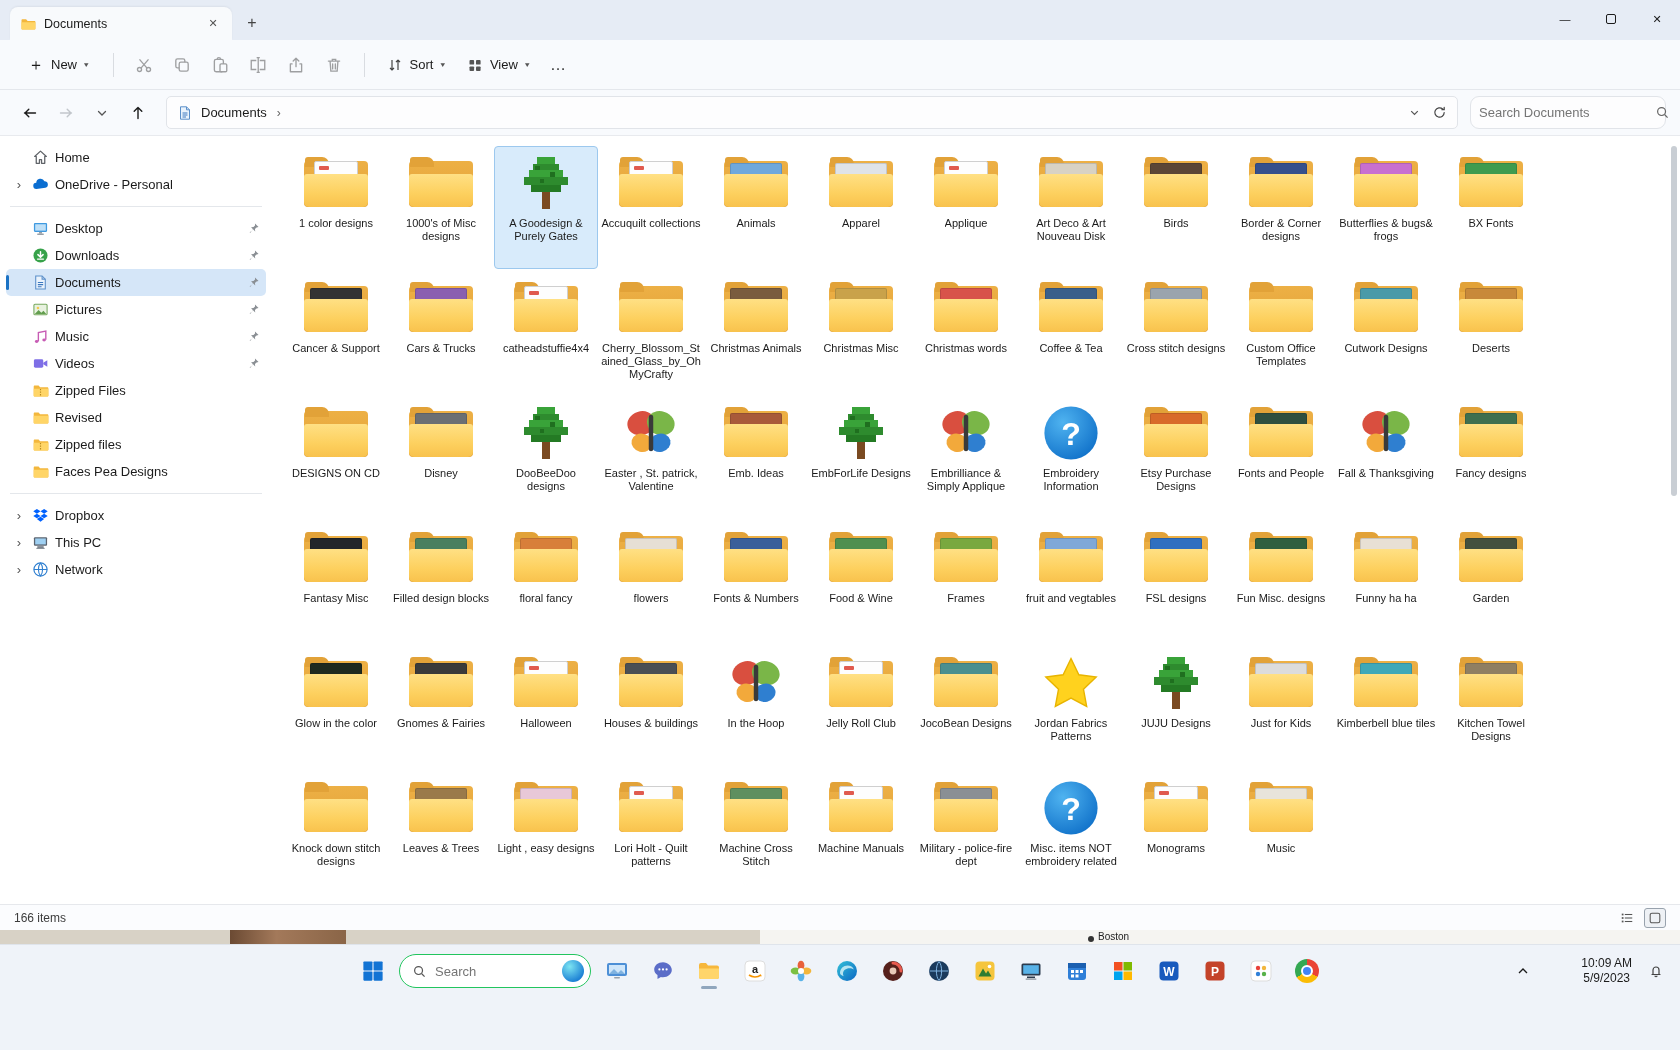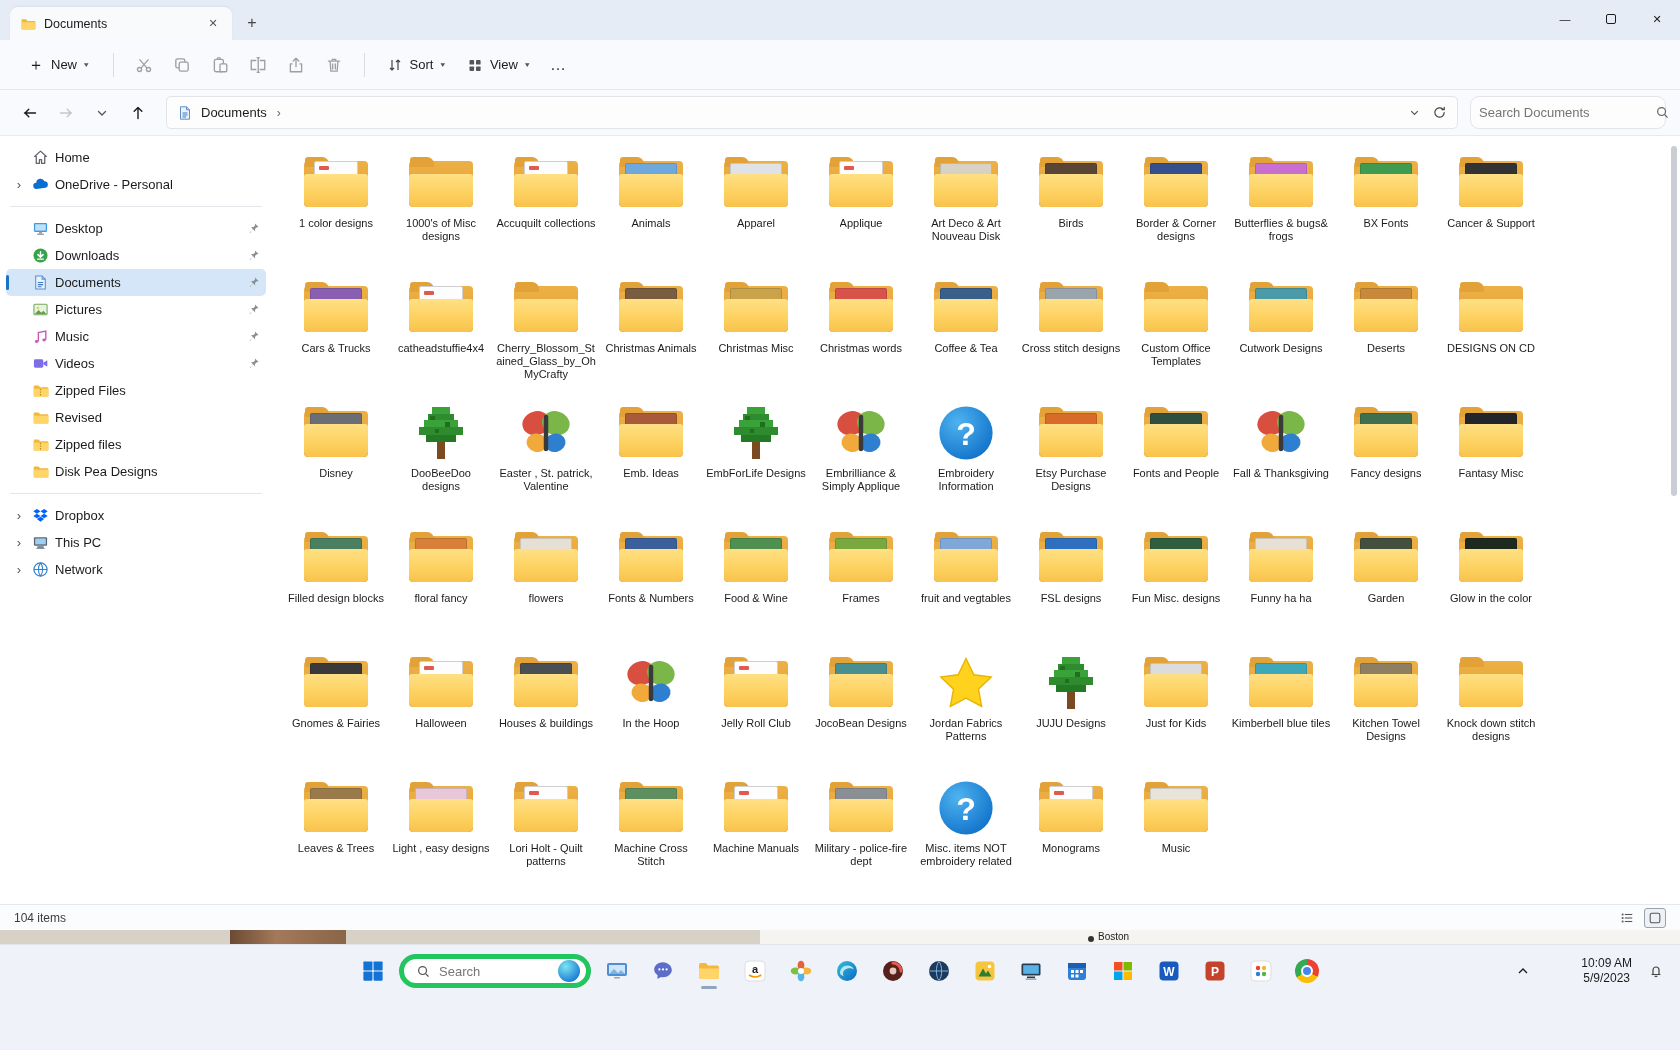--- a/index.html
+++ b/index.html
@@ -90,21 +90,21 @@
   .dp-dot{width:6px;height:6px;border-radius:50%;background:#333;display:inline-block}
 
   
   .taskbar{position:absolute;left:0;top:944px;width:1680px;height:106px;background:#eff3f9;border-top:1px solid #dfe4eb}
   .tb-row{height:52px;display:flex;align-items:center;position:relative}
   .tb-center{position:absolute;left:50%;transform:translateX(-50%);display:flex;align-items:center;gap:6px}
   .tb-app,.tb-start{width:40px;height:40px;border-radius:6px;display:flex;align-items:center;justify-content:center;position:relative}
   .tb-app svg,.tb-start svg{width:24px;height:24px;display:block}
   .tb-start svg{width:22px;height:22px}
   .tb-app.active::after{content:"";position:absolute;bottom:2px;left:50%;transform:translateX(-50%);width:16px;height:3px;border-radius:2px;background:#90a6bd}
-  .tb-search{width:192px;height:34px;border-radius:17px;background:#fff;border:5px solid #22c55e;display:flex;align-items:center;padding:0 6px 0 12px;gap:8px}
+  .tb-search{width:192px;height:34px;border-radius:17px;background:#fff;border:1px solid #22c55e;display:flex;align-items:center;padding:0 6px 0 12px;gap:8px}
   .tb-search svg{width:15px;height:15px;flex:none}
   .tb-search input{border:none;outline:none;flex:1;font-size:13px;color:#333;background:transparent;font-family:inherit;min-width:0}
   .bing{width:22px;height:22px;border-radius:50%;background:radial-gradient(circle at 35% 30%,#7ce4f2,#1b7fd4 75%);flex:none}
   .tray{position:absolute;right:10px;display:flex;align-items:center;gap:10px;height:52px}
   .tray-ic{width:28px;height:28px;display:flex;align-items:center;justify-content:center;border-radius:4px}
   .tray-ic svg{width:16px;height:16px}
   .tray-group{display:flex;align-items:center;gap:8px;padding:5px 8px;border-radius:6px}
   .clock{text-align:center;font-size:12px;color:#1b1b1b;line-height:15px}
 </style>
 </head>
@@ -401,21 +401,21 @@
             <span class="s-lb">Zipped files</span>
           </div>
           <div class="side-item">
             <span class="chev"></span>
             <span class="s-ic">
               <svg viewBox="0 0 16 16">
                 <path d="M1.6 4.4c0-.6.4-1 1-1h3.6L7.6 5h6.8c.6 0 1 .4 1 1v6.6c0 .6-.4 1-1 1H2.6c-.6 0-1-.4-1-1z" fill="#f3b73d"></path>
                 <path d="M1.6 6.4h13.8v6.2c0 .6-.4 1-1 1H2.6c-.6 0-1-.4-1-1z" fill="#ffd567"></path>
               </svg>
             </span>
-            <span class="s-lb">Disk Pea Designs</span>
+            <span class="s-lb">Faces Pea Designs</span>
           </div>
           <div class="side-sep"></div>
           <div class="side-item">
             <span class="chev">›</span>
             <span class="s-ic">
               <svg viewBox="0 0 16 16" fill="#0062ff">
                 <path d="M4.6 1.9 8 4.1 4.6 6.3 1.2 4.1zM11.4 1.9l3.4 2.2-3.4 2.2L8 4.1zM1.2 8.5l3.4-2.2L8 8.5l-3.4 2.2zM8 8.5l3.4-2.2 3.4 2.2-3.4 2.2zM4.6 11.4 8 9.2l3.4 2.2L8 13.8z"></path>
               </svg>
             </span>
             <span class="s-lb">Dropbox</span>
@@ -457,718 +457,736 @@
             </div>
             <div class="cell">
               <div class="icon-slot">
                 <div class="ficon">
                   <div class="fb"></div>
                   <div class="ff"></div>
                 </div>
               </div>
               <div class="cell-label">1000's of Misc designs</div>
             </div>
-            <div class="cell">
-              <div class="icon-slot">
-                <div class="ficon">
-                  <div class="fb"></div>
-                  <div class="fpaper"></div>
-                  <div class="ff"></div>
-                </div>
-              </div>
-              <div class="cell-label">Accuquilt collections</div>
-            </div>
-            <div class="cell">
-              <div class="icon-slot">
-                <div class="ficon">
-                  <div class="fb"></div>
-                  <div class="fprev" style="background:#6fa8dc"></div>
-                  <div class="ff"></div>
-                </div>
-              </div>
-              <div class="cell-label">Animals</div>
-            </div>
-            <div class="cell">
-              <div class="icon-slot">
-                <div class="ficon">
-                  <div class="fb"></div>
-                  <div class="fprev" style="background:#dfe3e8"></div>
-                  <div class="ff"></div>
-                </div>
-              </div>
-              <div class="cell-label">Apparel</div>
-            </div>
-            <div class="cell">
-              <div class="icon-slot">
-                <div class="ficon">
-                  <div class="fb"></div>
-                  <div class="fpaper"></div>
-                  <div class="ff"></div>
-                </div>
-              </div>
-              <div class="cell-label">Applique</div>
-            </div>
-            <div class="cell">
-              <div class="icon-slot">
-                <div class="ficon">
-                  <div class="fb"></div>
-                  <div class="fprev" style="background:#d8d2c4"></div>
-                  <div class="ff"></div>
-                </div>
-              </div>
-              <div class="cell-label">Art Deco &amp; Art Nouveau Disk</div>
-            </div>
-            <div class="cell">
-              <div class="icon-slot">
-                <div class="ficon">
-                  <div class="fb"></div>
-                  <div class="fprev" style="background:#5b4636"></div>
-                  <div class="ff"></div>
-                </div>
-              </div>
-              <div class="cell-label">Birds</div>
-            </div>
-            <div class="cell">
-              <div class="icon-slot">
-                <div class="ficon">
-                  <div class="fb"></div>
-                  <div class="fprev" style="background:#35508c"></div>
-                  <div class="ff"></div>
-                </div>
-              </div>
-              <div class="cell-label">Border &amp; Corner designs</div>
-            </div>
-            <div class="cell">
-              <div class="icon-slot">
-                <div class="ficon">
-                  <div class="fb"></div>
-                  <div class="fprev" style="background:#c86fd0"></div>
-                  <div class="ff"></div>
-                </div>
-              </div>
-              <div class="cell-label">Butterflies &amp; bugs&amp; frogs</div>
-            </div>
-            <div class="cell">
-              <div class="icon-slot">
-                <div class="ficon">
-                  <div class="fb"></div>
-                  <div class="fprev" style="background:#3e9b4f"></div>
-                  <div class="ff"></div>
-                </div>
-              </div>
-              <div class="cell-label">BX Fonts</div>
-            </div>
-            <div class="cell">
-              <div class="icon-slot">
-                <div class="ficon">
-                  <div class="fb"></div>
-                  <div class="fprev" style="background:#333333"></div>
-                  <div class="ff"></div>
-                </div>
-              </div>
-              <div class="cell-label">Cancer &amp; Support</div>
-            </div>
-            <div class="cell">
-              <div class="icon-slot">
-                <div class="ficon">
-                  <div class="fb"></div>
-                  <div class="fprev" style="background:#8a5fb0"></div>
-                  <div class="ff"></div>
-                </div>
-              </div>
-              <div class="cell-label">Cars &amp; Trucks</div>
-            </div>
-            <div class="cell">
-              <div class="icon-slot">
-                <div class="ficon">
-                  <div class="fb"></div>
-                  <div class="fpaper"></div>
-                  <div class="ff"></div>
-                </div>
-              </div>
-              <div class="cell-label">catheadstuffie4x4</div>
-            </div>
-            <div class="cell">
-              <div class="icon-slot">
-                <div class="ficon">
-                  <div class="fb"></div>
-                  <div class="ff"></div>
-                </div>
-              </div>
-              <div class="cell-label">Cherry_Blossom_Stained_Glass_by_OhMyCrafty</div>
-            </div>
-            <div class="cell">
-              <div class="icon-slot">
-                <div class="ficon">
-                  <div class="fb"></div>
-                  <div class="fprev" style="background:#7a5c3e"></div>
-                  <div class="ff"></div>
-                </div>
-              </div>
-              <div class="cell-label">Christmas Animals</div>
-            </div>
-            <div class="cell">
-              <div class="icon-slot">
-                <div class="ficon">
-                  <div class="fb"></div>
-                  <div class="fprev" style="background:#c9a24a"></div>
-                  <div class="ff"></div>
-                </div>
-              </div>
-              <div class="cell-label">Christmas Misc</div>
-            </div>
-            <div class="cell">
-              <div class="icon-slot">
-                <div class="ficon">
-                  <div class="fb"></div>
-                  <div class="fprev" style="background:#d8534a"></div>
-                  <div class="ff"></div>
-                </div>
-              </div>
-              <div class="cell-label">Christmas words</div>
-            </div>
-            <div class="cell">
-              <div class="icon-slot">
-                <div class="ficon">
-                  <div class="fb"></div>
-                  <div class="fprev" style="background:#3a5f8a"></div>
-                  <div class="ff"></div>
-                </div>
-              </div>
-              <div class="cell-label">Coffee &amp; Tea</div>
-            </div>
-            <div class="cell">
-              <div class="icon-slot">
-                <div class="ficon">
-                  <div class="fb"></div>
-                  <div class="fprev" style="background:#9aa4ad"></div>
-                  <div class="ff"></div>
-                </div>
-              </div>
-              <div class="cell-label">Cross stitch designs</div>
-            </div>
-            <div class="cell">
-              <div class="icon-slot">
-                <div class="ficon">
-                  <div class="fb"></div>
-                  <div class="ff"></div>
-                </div>
-              </div>
-              <div class="cell-label">Custom Office Templates</div>
-            </div>
-            <div class="cell">
-              <div class="icon-slot">
-                <div class="ficon">
-                  <div class="fb"></div>
-                  <div class="fprev" style="background:#4a9aa8"></div>
-                  <div class="ff"></div>
-                </div>
-              </div>
-              <div class="cell-label">Cutwork Designs</div>
-            </div>
-            <div class="cell">
-              <div class="icon-slot">
-                <div class="ficon">
-                  <div class="fb"></div>
-                  <div class="fprev" style="background:#c8893a"></div>
-                  <div class="ff"></div>
-                </div>
-              </div>
-              <div class="cell-label">Deserts</div>
-            </div>
-            <div class="cell">
-              <div class="icon-slot">
-                <div class="ficon">
-                  <div class="fb"></div>
-                  <div class="ff"></div>
-                </div>
-              </div>
-              <div class="cell-label">DESIGNS ON CD</div>
-            </div>
-            <div class="cell">
-              <div class="icon-slot">
-                <div class="ficon">
-                  <div class="fb"></div>
-                  <div class="fprev" style="background:#6b6f73"></div>
-                  <div class="ff"></div>
-                </div>
-              </div>
-              <div class="cell-label">Disney</div>
-            </div>
-            <div class="cell">
+            <div class="cell sel">
               <div class="icon-slot">
                 <div class="big-ic">
                   <svg viewBox="0 0 24 26" shape-rendering="crispEdges">
                     <rect x="10" y="17" width="4" height="8" fill="#7a4a21"></rect>
                     <rect x="8" y="1" width="8" height="3" fill="#39a339"></rect>
                     <rect x="6" y="4" width="12" height="3" fill="#2e8b2e"></rect>
                     <rect x="4" y="7" width="16" height="3" fill="#39a339"></rect>
                     <rect x="2" y="10" width="20" height="4" fill="#2e8b2e"></rect>
                     <rect x="5" y="14" width="14" height="3" fill="#247a24"></rect>
                     <rect x="7" y="5" width="2" height="2" fill="#1f6f1f"></rect>
                     <rect x="14" y="8" width="2" height="2" fill="#1f6f1f"></rect>
                     <rect x="9" y="11" width="2" height="2" fill="#1f6f1f"></rect>
                   </svg>
                 </div>
               </div>
-              <div class="cell-label">DooBeeDoo designs</div>
-            </div>
-            <div class="cell">
-              <div class="icon-slot">
-                <div class="big-ic">
-                  <svg viewBox="0 0 40 36">
-                    <ellipse cx="13" cy="11" rx="10" ry="8.5" fill="#d94f3f" transform="rotate(-18 13 11)"></ellipse>
-                    <ellipse cx="27" cy="11" rx="10" ry="8.5" fill="#7ab648" transform="rotate(18 27 11)"></ellipse>
-                    <ellipse cx="13.5" cy="25" rx="7.5" ry="6.5" fill="#f2a93b" transform="rotate(14 13.5 25)"></ellipse>
-                    <ellipse cx="26.5" cy="25" rx="7.5" ry="6.5" fill="#2f7fd0" transform="rotate(-14 26.5 25)"></ellipse>
-                    <rect x="18.4" y="5" width="3.2" height="26" rx="1.6" fill="#3a3a3a"></rect>
-                  </svg>
-                </div>
-              </div>
-              <div class="cell-label">Easter , St. patrick, Valentine</div>
-            </div>
-            <div class="cell">
-              <div class="icon-slot">
-                <div class="ficon">
-                  <div class="fb"></div>
-                  <div class="fprev" style="background:#a85a3a"></div>
-                  <div class="ff"></div>
-                </div>
-              </div>
-              <div class="cell-label">Emb. Ideas</div>
+              <div class="cell-label">A Goodesign &amp; Purely Gates</div>
+            </div>
+            <div class="cell">
+              <div class="icon-slot">
+                <div class="ficon">
+                  <div class="fb"></div>
+                  <div class="fpaper"></div>
+                  <div class="ff"></div>
+                </div>
+              </div>
+              <div class="cell-label">Accuquilt collections</div>
+            </div>
+            <div class="cell">
+              <div class="icon-slot">
+                <div class="ficon">
+                  <div class="fb"></div>
+                  <div class="fprev" style="background:#6fa8dc"></div>
+                  <div class="ff"></div>
+                </div>
+              </div>
+              <div class="cell-label">Animals</div>
+            </div>
+            <div class="cell">
+              <div class="icon-slot">
+                <div class="ficon">
+                  <div class="fb"></div>
+                  <div class="fprev" style="background:#dfe3e8"></div>
+                  <div class="ff"></div>
+                </div>
+              </div>
+              <div class="cell-label">Apparel</div>
+            </div>
+            <div class="cell">
+              <div class="icon-slot">
+                <div class="ficon">
+                  <div class="fb"></div>
+                  <div class="fpaper"></div>
+                  <div class="ff"></div>
+                </div>
+              </div>
+              <div class="cell-label">Applique</div>
+            </div>
+            <div class="cell">
+              <div class="icon-slot">
+                <div class="ficon">
+                  <div class="fb"></div>
+                  <div class="fprev" style="background:#d8d2c4"></div>
+                  <div class="ff"></div>
+                </div>
+              </div>
+              <div class="cell-label">Art Deco &amp; Art Nouveau Disk</div>
+            </div>
+            <div class="cell">
+              <div class="icon-slot">
+                <div class="ficon">
+                  <div class="fb"></div>
+                  <div class="fprev" style="background:#5b4636"></div>
+                  <div class="ff"></div>
+                </div>
+              </div>
+              <div class="cell-label">Birds</div>
+            </div>
+            <div class="cell">
+              <div class="icon-slot">
+                <div class="ficon">
+                  <div class="fb"></div>
+                  <div class="fprev" style="background:#35508c"></div>
+                  <div class="ff"></div>
+                </div>
+              </div>
+              <div class="cell-label">Border &amp; Corner designs</div>
+            </div>
+            <div class="cell">
+              <div class="icon-slot">
+                <div class="ficon">
+                  <div class="fb"></div>
+                  <div class="fprev" style="background:#c86fd0"></div>
+                  <div class="ff"></div>
+                </div>
+              </div>
+              <div class="cell-label">Butterflies &amp; bugs&amp; frogs</div>
+            </div>
+            <div class="cell">
+              <div class="icon-slot">
+                <div class="ficon">
+                  <div class="fb"></div>
+                  <div class="fprev" style="background:#3e9b4f"></div>
+                  <div class="ff"></div>
+                </div>
+              </div>
+              <div class="cell-label">BX Fonts</div>
+            </div>
+            <div class="cell">
+              <div class="icon-slot">
+                <div class="ficon">
+                  <div class="fb"></div>
+                  <div class="fprev" style="background:#333333"></div>
+                  <div class="ff"></div>
+                </div>
+              </div>
+              <div class="cell-label">Cancer &amp; Support</div>
+            </div>
+            <div class="cell">
+              <div class="icon-slot">
+                <div class="ficon">
+                  <div class="fb"></div>
+                  <div class="fprev" style="background:#8a5fb0"></div>
+                  <div class="ff"></div>
+                </div>
+              </div>
+              <div class="cell-label">Cars &amp; Trucks</div>
+            </div>
+            <div class="cell">
+              <div class="icon-slot">
+                <div class="ficon">
+                  <div class="fb"></div>
+                  <div class="fpaper"></div>
+                  <div class="ff"></div>
+                </div>
+              </div>
+              <div class="cell-label">catheadstuffie4x4</div>
+            </div>
+            <div class="cell">
+              <div class="icon-slot">
+                <div class="ficon">
+                  <div class="fb"></div>
+                  <div class="ff"></div>
+                </div>
+              </div>
+              <div class="cell-label">Cherry_Blossom_Stained_Glass_by_OhMyCrafty</div>
+            </div>
+            <div class="cell">
+              <div class="icon-slot">
+                <div class="ficon">
+                  <div class="fb"></div>
+                  <div class="fprev" style="background:#7a5c3e"></div>
+                  <div class="ff"></div>
+                </div>
+              </div>
+              <div class="cell-label">Christmas Animals</div>
+            </div>
+            <div class="cell">
+              <div class="icon-slot">
+                <div class="ficon">
+                  <div class="fb"></div>
+                  <div class="fprev" style="background:#c9a24a"></div>
+                  <div class="ff"></div>
+                </div>
+              </div>
+              <div class="cell-label">Christmas Misc</div>
+            </div>
+            <div class="cell">
+              <div class="icon-slot">
+                <div class="ficon">
+                  <div class="fb"></div>
+                  <div class="fprev" style="background:#d8534a"></div>
+                  <div class="ff"></div>
+                </div>
+              </div>
+              <div class="cell-label">Christmas words</div>
+            </div>
+            <div class="cell">
+              <div class="icon-slot">
+                <div class="ficon">
+                  <div class="fb"></div>
+                  <div class="fprev" style="background:#3a5f8a"></div>
+                  <div class="ff"></div>
+                </div>
+              </div>
+              <div class="cell-label">Coffee &amp; Tea</div>
+            </div>
+            <div class="cell">
+              <div class="icon-slot">
+                <div class="ficon">
+                  <div class="fb"></div>
+                  <div class="fprev" style="background:#9aa4ad"></div>
+                  <div class="ff"></div>
+                </div>
+              </div>
+              <div class="cell-label">Cross stitch designs</div>
+            </div>
+            <div class="cell">
+              <div class="icon-slot">
+                <div class="ficon">
+                  <div class="fb"></div>
+                  <div class="ff"></div>
+                </div>
+              </div>
+              <div class="cell-label">Custom Office Templates</div>
+            </div>
+            <div class="cell">
+              <div class="icon-slot">
+                <div class="ficon">
+                  <div class="fb"></div>
+                  <div class="fprev" style="background:#4a9aa8"></div>
+                  <div class="ff"></div>
+                </div>
+              </div>
+              <div class="cell-label">Cutwork Designs</div>
+            </div>
+            <div class="cell">
+              <div class="icon-slot">
+                <div class="ficon">
+                  <div class="fb"></div>
+                  <div class="fprev" style="background:#c8893a"></div>
+                  <div class="ff"></div>
+                </div>
+              </div>
+              <div class="cell-label">Deserts</div>
+            </div>
+            <div class="cell">
+              <div class="icon-slot">
+                <div class="ficon">
+                  <div class="fb"></div>
+                  <div class="ff"></div>
+                </div>
+              </div>
+              <div class="cell-label">DESIGNS ON CD</div>
+            </div>
+            <div class="cell">
+              <div class="icon-slot">
+                <div class="ficon">
+                  <div class="fb"></div>
+                  <div class="fprev" style="background:#6b6f73"></div>
+                  <div class="ff"></div>
+                </div>
+              </div>
+              <div class="cell-label">Disney</div>
             </div>
             <div class="cell">
               <div class="icon-slot">
                 <div class="big-ic">
                   <svg viewBox="0 0 24 26" shape-rendering="crispEdges">
                     <rect x="10" y="17" width="4" height="8" fill="#7a4a21"></rect>
                     <rect x="8" y="1" width="8" height="3" fill="#39a339"></rect>
                     <rect x="6" y="4" width="12" height="3" fill="#2e8b2e"></rect>
                     <rect x="4" y="7" width="16" height="3" fill="#39a339"></rect>
                     <rect x="2" y="10" width="20" height="4" fill="#2e8b2e"></rect>
                     <rect x="5" y="14" width="14" height="3" fill="#247a24"></rect>
                     <rect x="7" y="5" width="2" height="2" fill="#1f6f1f"></rect>
                     <rect x="14" y="8" width="2" height="2" fill="#1f6f1f"></rect>
                     <rect x="9" y="11" width="2" height="2" fill="#1f6f1f"></rect>
                   </svg>
                 </div>
               </div>
-              <div class="cell-label">EmbForLife Designs</div>
+              <div class="cell-label">DooBeeDoo designs</div>
             </div>
             <div class="cell">
               <div class="icon-slot">
                 <div class="big-ic">
                   <svg viewBox="0 0 40 36">
                     <ellipse cx="13" cy="11" rx="10" ry="8.5" fill="#d94f3f" transform="rotate(-18 13 11)"></ellipse>
                     <ellipse cx="27" cy="11" rx="10" ry="8.5" fill="#7ab648" transform="rotate(18 27 11)"></ellipse>
                     <ellipse cx="13.5" cy="25" rx="7.5" ry="6.5" fill="#f2a93b" transform="rotate(14 13.5 25)"></ellipse>
                     <ellipse cx="26.5" cy="25" rx="7.5" ry="6.5" fill="#2f7fd0" transform="rotate(-14 26.5 25)"></ellipse>
                     <rect x="18.4" y="5" width="3.2" height="26" rx="1.6" fill="#3a3a3a"></rect>
                   </svg>
                 </div>
               </div>
-              <div class="cell-label">Embrilliance &amp; Simply Applique</div>
-            </div>
-            <div class="cell">
-              <div class="icon-slot">
-                <div class="big-ic">
-                  <svg viewBox="0 0 40 40">
-                    <defs>
-                      <radialGradient id="qg" cx="35%" cy="30%" r="80%">
-                        <stop offset="0%" stop-color="#4fb3f0"></stop>
-                        <stop offset="100%" stop-color="#0e6fc8"></stop>
-                      </radialGradient>
-                    </defs>
-                    <circle cx="20" cy="20" r="19" fill="url(#qg)"></circle>
-                    <text x="20" y="28.5" text-anchor="middle" font-size="23" font-weight="bold" fill="#fff" font-family="sans-serif">?</text>
-                  </svg>
-                </div>
-              </div>
-              <div class="cell-label">Embroidery Information</div>
-            </div>
-            <div class="cell">
-              <div class="icon-slot">
-                <div class="ficon">
-                  <div class="fb"></div>
-                  <div class="fprev" style="background:#d86a2a"></div>
-                  <div class="ff"></div>
-                </div>
-              </div>
-              <div class="cell-label">Etsy Purchase Designs</div>
-            </div>
-            <div class="cell">
-              <div class="icon-slot">
-                <div class="ficon">
-                  <div class="fb"></div>
-                  <div class="fprev" style="background:#2f4f3f"></div>
-                  <div class="ff"></div>
-                </div>
-              </div>
-              <div class="cell-label">Fonts and People</div>
-            </div>
-            <div class="cell">
-              <div class="icon-slot">
-                <div class="big-ic">
-                  <svg viewBox="0 0 40 36">
-                    <ellipse cx="13" cy="11" rx="10" ry="8.5" fill="#d94f3f" transform="rotate(-18 13 11)"></ellipse>
-                    <ellipse cx="27" cy="11" rx="10" ry="8.5" fill="#7ab648" transform="rotate(18 27 11)"></ellipse>
-                    <ellipse cx="13.5" cy="25" rx="7.5" ry="6.5" fill="#f2a93b" transform="rotate(14 13.5 25)"></ellipse>
-                    <ellipse cx="26.5" cy="25" rx="7.5" ry="6.5" fill="#2f7fd0" transform="rotate(-14 26.5 25)"></ellipse>
-                    <rect x="18.4" y="5" width="3.2" height="26" rx="1.6" fill="#3a3a3a"></rect>
-                  </svg>
-                </div>
-              </div>
-              <div class="cell-label">Fall &amp; Thanksgiving</div>
-            </div>
-            <div class="cell">
-              <div class="icon-slot">
-                <div class="ficon">
-                  <div class="fb"></div>
-                  <div class="fprev" style="background:#3f6f4f"></div>
-                  <div class="ff"></div>
-                </div>
-              </div>
-              <div class="cell-label">Fancy designs</div>
-            </div>
-            <div class="cell">
-              <div class="icon-slot">
-                <div class="ficon">
-                  <div class="fb"></div>
-                  <div class="fprev" style="background:#22262a"></div>
-                  <div class="ff"></div>
-                </div>
-              </div>
-              <div class="cell-label">Fantasy Misc</div>
-            </div>
-            <div class="cell">
-              <div class="icon-slot">
-                <div class="ficon">
-                  <div class="fb"></div>
-                  <div class="fprev" style="background:#4a7f5f"></div>
-                  <div class="ff"></div>
-                </div>
-              </div>
-              <div class="cell-label">Filled design blocks</div>
-            </div>
-            <div class="cell">
-              <div class="icon-slot">
-                <div class="ficon">
-                  <div class="fb"></div>
-                  <div class="fprev" style="background:#d87f3a"></div>
-                  <div class="ff"></div>
-                </div>
-              </div>
-              <div class="cell-label">floral fancy</div>
-            </div>
-            <div class="cell">
-              <div class="icon-slot">
-                <div class="ficon">
-                  <div class="fb"></div>
-                  <div class="fprev" style="background:#e6dfd4"></div>
-                  <div class="ff"></div>
-                </div>
-              </div>
-              <div class="cell-label">flowers</div>
-            </div>
-            <div class="cell">
-              <div class="icon-slot">
-                <div class="ficon">
-                  <div class="fb"></div>
-                  <div class="fprev" style="background:#3a5f9a"></div>
-                  <div class="ff"></div>
-                </div>
-              </div>
-              <div class="cell-label">Fonts  &amp; Numbers</div>
-            </div>
-            <div class="cell">
-              <div class="icon-slot">
-                <div class="ficon">
-                  <div class="fb"></div>
-                  <div class="fprev" style="background:#4f8f4f"></div>
-                  <div class="ff"></div>
-                </div>
-              </div>
-              <div class="cell-label">Food &amp; Wine</div>
-            </div>
-            <div class="cell">
-              <div class="icon-slot">
-                <div class="ficon">
-                  <div class="fb"></div>
-                  <div class="fprev" style="background:#79a83f"></div>
-                  <div class="ff"></div>
-                </div>
-              </div>
-              <div class="cell-label">Frames</div>
-            </div>
-            <div class="cell">
-              <div class="icon-slot">
-                <div class="ficon">
-                  <div class="fb"></div>
-                  <div class="fprev" style="background:#7fa8d8"></div>
-                  <div class="ff"></div>
-                </div>
-              </div>
-              <div class="cell-label">fruit and vegtables</div>
-            </div>
-            <div class="cell">
-              <div class="icon-slot">
-                <div class="ficon">
-                  <div class="fb"></div>
-                  <div class="fprev" style="background:#2f6fc0"></div>
-                  <div class="ff"></div>
-                </div>
-              </div>
-              <div class="cell-label">FSL designs</div>
-            </div>
-            <div class="cell">
-              <div class="icon-slot">
-                <div class="ficon">
-                  <div class="fb"></div>
-                  <div class="fprev" style="background:#2f5f3f"></div>
-                  <div class="ff"></div>
-                </div>
-              </div>
-              <div class="cell-label">Fun Misc. designs</div>
-            </div>
-            <div class="cell">
-              <div class="icon-slot">
-                <div class="ficon">
-                  <div class="fb"></div>
-                  <div class="fprev" style="background:#e8e0d4"></div>
-                  <div class="ff"></div>
-                </div>
-              </div>
-              <div class="cell-label">Funny ha ha</div>
-            </div>
-            <div class="cell">
-              <div class="icon-slot">
-                <div class="ficon">
-                  <div class="fb"></div>
-                  <div class="fprev" style="background:#44503e"></div>
-                  <div class="ff"></div>
-                </div>
-              </div>
-              <div class="cell-label">Garden</div>
-            </div>
-            <div class="cell">
-              <div class="icon-slot">
-                <div class="ficon">
-                  <div class="fb"></div>
-                  <div class="fprev" style="background:#1f2a1f"></div>
-                  <div class="ff"></div>
-                </div>
-              </div>
-              <div class="cell-label">Glow in the color</div>
-            </div>
-            <div class="cell">
-              <div class="icon-slot">
-                <div class="ficon">
-                  <div class="fb"></div>
-                  <div class="fprev" style="background:#3a3a3a"></div>
-                  <div class="ff"></div>
-                </div>
-              </div>
-              <div class="cell-label">Gnomes &amp; Fairies</div>
-            </div>
-            <div class="cell">
-              <div class="icon-slot">
-                <div class="ficon">
-                  <div class="fb"></div>
-                  <div class="fpaper"></div>
-                  <div class="ff"></div>
-                </div>
-              </div>
-              <div class="cell-label">Halloween</div>
-            </div>
-            <div class="cell">
-              <div class="icon-slot">
-                <div class="ficon">
-                  <div class="fb"></div>
-                  <div class="fprev" style="background:#4a4f54"></div>
-                  <div class="ff"></div>
-                </div>
-              </div>
-              <div class="cell-label">Houses  &amp; buildings</div>
-            </div>
-            <div class="cell">
-              <div class="icon-slot">
-                <div class="big-ic">
-                  <svg viewBox="0 0 40 36">
-                    <ellipse cx="13" cy="11" rx="10" ry="8.5" fill="#d94f3f" transform="rotate(-18 13 11)"></ellipse>
-                    <ellipse cx="27" cy="11" rx="10" ry="8.5" fill="#7ab648" transform="rotate(18 27 11)"></ellipse>
-                    <ellipse cx="13.5" cy="25" rx="7.5" ry="6.5" fill="#f2a93b" transform="rotate(14 13.5 25)"></ellipse>
-                    <ellipse cx="26.5" cy="25" rx="7.5" ry="6.5" fill="#2f7fd0" transform="rotate(-14 26.5 25)"></ellipse>
-                    <rect x="18.4" y="5" width="3.2" height="26" rx="1.6" fill="#3a3a3a"></rect>
-                  </svg>
-                </div>
-              </div>
-              <div class="cell-label">In the Hoop</div>
-            </div>
-            <div class="cell">
-              <div class="icon-slot">
-                <div class="ficon">
-                  <div class="fb"></div>
-                  <div class="fpaper"></div>
-                  <div class="ff"></div>
-                </div>
-              </div>
-              <div class="cell-label">Jelly Roll Club</div>
-            </div>
-            <div class="cell">
-              <div class="icon-slot">
-                <div class="ficon">
-                  <div class="fb"></div>
-                  <div class="fprev" style="background:#4a8f8f"></div>
-                  <div class="ff"></div>
-                </div>
-              </div>
-              <div class="cell-label">JocoBean Designs</div>
-            </div>
-            <div class="cell">
-              <div class="icon-slot">
-                <div class="big-ic">
-                  <svg viewBox="0 0 40 38">
-                    <path d="M20 1.5l5.6 11.6 12.4 1.7-9.1 8.6 2.3 12.3L20 29.8 8.8 35.7l2.3-12.3L2 14.8l12.4-1.7z" fill="#ffd21e" stroke="#e8b400"></path>
-                  </svg>
-                </div>
-              </div>
-              <div class="cell-label">Jordan Fabrics Patterns</div>
+              <div class="cell-label">Easter , St. patrick, Valentine</div>
+            </div>
+            <div class="cell">
+              <div class="icon-slot">
+                <div class="ficon">
+                  <div class="fb"></div>
+                  <div class="fprev" style="background:#a85a3a"></div>
+                  <div class="ff"></div>
+                </div>
+              </div>
+              <div class="cell-label">Emb. Ideas</div>
             </div>
             <div class="cell">
               <div class="icon-slot">
                 <div class="big-ic">
                   <svg viewBox="0 0 24 26" shape-rendering="crispEdges">
                     <rect x="10" y="17" width="4" height="8" fill="#7a4a21"></rect>
                     <rect x="8" y="1" width="8" height="3" fill="#39a339"></rect>
                     <rect x="6" y="4" width="12" height="3" fill="#2e8b2e"></rect>
                     <rect x="4" y="7" width="16" height="3" fill="#39a339"></rect>
                     <rect x="2" y="10" width="20" height="4" fill="#2e8b2e"></rect>
                     <rect x="5" y="14" width="14" height="3" fill="#247a24"></rect>
                     <rect x="7" y="5" width="2" height="2" fill="#1f6f1f"></rect>
                     <rect x="14" y="8" width="2" height="2" fill="#1f6f1f"></rect>
                     <rect x="9" y="11" width="2" height="2" fill="#1f6f1f"></rect>
                   </svg>
                 </div>
               </div>
-              <div class="cell-label">JUJU Designs</div>
-            </div>
-            <div class="cell">
-              <div class="icon-slot">
-                <div class="ficon">
-                  <div class="fb"></div>
-                  <div class="fprev" style="background:#dcdcdc"></div>
-                  <div class="ff"></div>
-                </div>
-              </div>
-              <div class="cell-label">Just for Kids</div>
-            </div>
-            <div class="cell">
-              <div class="icon-slot">
-                <div class="ficon">
-                  <div class="fb"></div>
-                  <div class="fprev" style="background:#3fa8b8"></div>
-                  <div class="ff"></div>
-                </div>
-              </div>
-              <div class="cell-label">Kimberbell blue tiles</div>
-            </div>
-            <div class="cell">
-              <div class="icon-slot">
-                <div class="ficon">
-                  <div class="fb"></div>
-                  <div class="fprev" style="background:#8f7f62"></div>
-                  <div class="ff"></div>
-                </div>
-              </div>
-              <div class="cell-label">Kitchen Towel Designs</div>
-            </div>
-            <div class="cell">
-              <div class="icon-slot">
-                <div class="ficon">
-                  <div class="fb"></div>
-                  <div class="ff"></div>
-                </div>
-              </div>
-              <div class="cell-label">Knock down stitch designs</div>
-            </div>
-            <div class="cell">
-              <div class="icon-slot">
-                <div class="ficon">
-                  <div class="fb"></div>
-                  <div class="fprev" style="background:#9a7a4a"></div>
-                  <div class="ff"></div>
-                </div>
-              </div>
-              <div class="cell-label">Leaves &amp; Trees</div>
-            </div>
-            <div class="cell">
-              <div class="icon-slot">
-                <div class="ficon">
-                  <div class="fb"></div>
-                  <div class="fprev" style="background:#e8c8d8"></div>
-                  <div class="ff"></div>
-                </div>
-              </div>
-              <div class="cell-label">Light , easy designs</div>
-            </div>
-            <div class="cell">
-              <div class="icon-slot">
-                <div class="ficon">
-                  <div class="fb"></div>
-                  <div class="fpaper"></div>
-                  <div class="ff"></div>
-                </div>
-              </div>
-              <div class="cell-label">Lori Holt - Quilt patterns</div>
-            </div>
-            <div class="cell">
-              <div class="icon-slot">
-                <div class="ficon">
-                  <div class="fb"></div>
-                  <div class="fprev" style="background:#5f8f5f"></div>
-                  <div class="ff"></div>
-                </div>
-              </div>
-              <div class="cell-label">Machine Cross Stitch</div>
-            </div>
-            <div class="cell">
-              <div class="icon-slot">
-                <div class="ficon">
-                  <div class="fb"></div>
-                  <div class="fpaper"></div>
-                  <div class="ff"></div>
-                </div>
-              </div>
-              <div class="cell-label">Machine Manuals</div>
-            </div>
-            <div class="cell">
-              <div class="icon-slot">
-                <div class="ficon">
-                  <div class="fb"></div>
-                  <div class="fprev" style="background:#8a8f94"></div>
-                  <div class="ff"></div>
-                </div>
-              </div>
-              <div class="cell-label">Military - police-fire dept</div>
+              <div class="cell-label">EmbForLife Designs</div>
+            </div>
+            <div class="cell">
+              <div class="icon-slot">
+                <div class="big-ic">
+                  <svg viewBox="0 0 40 36">
+                    <ellipse cx="13" cy="11" rx="10" ry="8.5" fill="#d94f3f" transform="rotate(-18 13 11)"></ellipse>
+                    <ellipse cx="27" cy="11" rx="10" ry="8.5" fill="#7ab648" transform="rotate(18 27 11)"></ellipse>
+                    <ellipse cx="13.5" cy="25" rx="7.5" ry="6.5" fill="#f2a93b" transform="rotate(14 13.5 25)"></ellipse>
+                    <ellipse cx="26.5" cy="25" rx="7.5" ry="6.5" fill="#2f7fd0" transform="rotate(-14 26.5 25)"></ellipse>
+                    <rect x="18.4" y="5" width="3.2" height="26" rx="1.6" fill="#3a3a3a"></rect>
+                  </svg>
+                </div>
+              </div>
+              <div class="cell-label">Embrilliance &amp; Simply Applique</div>
             </div>
             <div class="cell">
               <div class="icon-slot">
                 <div class="big-ic">
                   <svg viewBox="0 0 40 40">
                     <defs>
                       <radialGradient id="qg" cx="35%" cy="30%" r="80%">
                         <stop offset="0%" stop-color="#4fb3f0"></stop>
                         <stop offset="100%" stop-color="#0e6fc8"></stop>
                       </radialGradient>
                     </defs>
                     <circle cx="20" cy="20" r="19" fill="url(#qg)"></circle>
                     <text x="20" y="28.5" text-anchor="middle" font-size="23" font-weight="bold" fill="#fff" font-family="sans-serif">?</text>
                   </svg>
                 </div>
               </div>
+              <div class="cell-label">Embroidery Information</div>
+            </div>
+            <div class="cell">
+              <div class="icon-slot">
+                <div class="ficon">
+                  <div class="fb"></div>
+                  <div class="fprev" style="background:#d86a2a"></div>
+                  <div class="ff"></div>
+                </div>
+              </div>
+              <div class="cell-label">Etsy Purchase Designs</div>
+            </div>
+            <div class="cell">
+              <div class="icon-slot">
+                <div class="ficon">
+                  <div class="fb"></div>
+                  <div class="fprev" style="background:#2f4f3f"></div>
+                  <div class="ff"></div>
+                </div>
+              </div>
+              <div class="cell-label">Fonts and People</div>
+            </div>
+            <div class="cell">
+              <div class="icon-slot">
+                <div class="big-ic">
+                  <svg viewBox="0 0 40 36">
+                    <ellipse cx="13" cy="11" rx="10" ry="8.5" fill="#d94f3f" transform="rotate(-18 13 11)"></ellipse>
+                    <ellipse cx="27" cy="11" rx="10" ry="8.5" fill="#7ab648" transform="rotate(18 27 11)"></ellipse>
+                    <ellipse cx="13.5" cy="25" rx="7.5" ry="6.5" fill="#f2a93b" transform="rotate(14 13.5 25)"></ellipse>
+                    <ellipse cx="26.5" cy="25" rx="7.5" ry="6.5" fill="#2f7fd0" transform="rotate(-14 26.5 25)"></ellipse>
+                    <rect x="18.4" y="5" width="3.2" height="26" rx="1.6" fill="#3a3a3a"></rect>
+                  </svg>
+                </div>
+              </div>
+              <div class="cell-label">Fall &amp; Thanksgiving</div>
+            </div>
+            <div class="cell">
+              <div class="icon-slot">
+                <div class="ficon">
+                  <div class="fb"></div>
+                  <div class="fprev" style="background:#3f6f4f"></div>
+                  <div class="ff"></div>
+                </div>
+              </div>
+              <div class="cell-label">Fancy designs</div>
+            </div>
+            <div class="cell">
+              <div class="icon-slot">
+                <div class="ficon">
+                  <div class="fb"></div>
+                  <div class="fprev" style="background:#22262a"></div>
+                  <div class="ff"></div>
+                </div>
+              </div>
+              <div class="cell-label">Fantasy Misc</div>
+            </div>
+            <div class="cell">
+              <div class="icon-slot">
+                <div class="ficon">
+                  <div class="fb"></div>
+                  <div class="fprev" style="background:#4a7f5f"></div>
+                  <div class="ff"></div>
+                </div>
+              </div>
+              <div class="cell-label">Filled design blocks</div>
+            </div>
+            <div class="cell">
+              <div class="icon-slot">
+                <div class="ficon">
+                  <div class="fb"></div>
+                  <div class="fprev" style="background:#d87f3a"></div>
+                  <div class="ff"></div>
+                </div>
+              </div>
+              <div class="cell-label">floral fancy</div>
+            </div>
+            <div class="cell">
+              <div class="icon-slot">
+                <div class="ficon">
+                  <div class="fb"></div>
+                  <div class="fprev" style="background:#e6dfd4"></div>
+                  <div class="ff"></div>
+                </div>
+              </div>
+              <div class="cell-label">flowers</div>
+            </div>
+            <div class="cell">
+              <div class="icon-slot">
+                <div class="ficon">
+                  <div class="fb"></div>
+                  <div class="fprev" style="background:#3a5f9a"></div>
+                  <div class="ff"></div>
+                </div>
+              </div>
+              <div class="cell-label">Fonts  &amp; Numbers</div>
+            </div>
+            <div class="cell">
+              <div class="icon-slot">
+                <div class="ficon">
+                  <div class="fb"></div>
+                  <div class="fprev" style="background:#4f8f4f"></div>
+                  <div class="ff"></div>
+                </div>
+              </div>
+              <div class="cell-label">Food &amp; Wine</div>
+            </div>
+            <div class="cell">
+              <div class="icon-slot">
+                <div class="ficon">
+                  <div class="fb"></div>
+                  <div class="fprev" style="background:#79a83f"></div>
+                  <div class="ff"></div>
+                </div>
+              </div>
+              <div class="cell-label">Frames</div>
+            </div>
+            <div class="cell">
+              <div class="icon-slot">
+                <div class="ficon">
+                  <div class="fb"></div>
+                  <div class="fprev" style="background:#7fa8d8"></div>
+                  <div class="ff"></div>
+                </div>
+              </div>
+              <div class="cell-label">fruit and vegtables</div>
+            </div>
+            <div class="cell">
+              <div class="icon-slot">
+                <div class="ficon">
+                  <div class="fb"></div>
+                  <div class="fprev" style="background:#2f6fc0"></div>
+                  <div class="ff"></div>
+                </div>
+              </div>
+              <div class="cell-label">FSL designs</div>
+            </div>
+            <div class="cell">
+              <div class="icon-slot">
+                <div class="ficon">
+                  <div class="fb"></div>
+                  <div class="fprev" style="background:#2f5f3f"></div>
+                  <div class="ff"></div>
+                </div>
+              </div>
+              <div class="cell-label">Fun Misc. designs</div>
+            </div>
+            <div class="cell">
+              <div class="icon-slot">
+                <div class="ficon">
+                  <div class="fb"></div>
+                  <div class="fprev" style="background:#e8e0d4"></div>
+                  <div class="ff"></div>
+                </div>
+              </div>
+              <div class="cell-label">Funny ha ha</div>
+            </div>
+            <div class="cell">
+              <div class="icon-slot">
+                <div class="ficon">
+                  <div class="fb"></div>
+                  <div class="fprev" style="background:#44503e"></div>
+                  <div class="ff"></div>
+                </div>
+              </div>
+              <div class="cell-label">Garden</div>
+            </div>
+            <div class="cell">
+              <div class="icon-slot">
+                <div class="ficon">
+                  <div class="fb"></div>
+                  <div class="fprev" style="background:#1f2a1f"></div>
+                  <div class="ff"></div>
+                </div>
+              </div>
+              <div class="cell-label">Glow in the color</div>
+            </div>
+            <div class="cell">
+              <div class="icon-slot">
+                <div class="ficon">
+                  <div class="fb"></div>
+                  <div class="fprev" style="background:#3a3a3a"></div>
+                  <div class="ff"></div>
+                </div>
+              </div>
+              <div class="cell-label">Gnomes &amp; Fairies</div>
+            </div>
+            <div class="cell">
+              <div class="icon-slot">
+                <div class="ficon">
+                  <div class="fb"></div>
+                  <div class="fpaper"></div>
+                  <div class="ff"></div>
+                </div>
+              </div>
+              <div class="cell-label">Halloween</div>
+            </div>
+            <div class="cell">
+              <div class="icon-slot">
+                <div class="ficon">
+                  <div class="fb"></div>
+                  <div class="fprev" style="background:#4a4f54"></div>
+                  <div class="ff"></div>
+                </div>
+              </div>
+              <div class="cell-label">Houses  &amp; buildings</div>
+            </div>
+            <div class="cell">
+              <div class="icon-slot">
+                <div class="big-ic">
+                  <svg viewBox="0 0 40 36">
+                    <ellipse cx="13" cy="11" rx="10" ry="8.5" fill="#d94f3f" transform="rotate(-18 13 11)"></ellipse>
+                    <ellipse cx="27" cy="11" rx="10" ry="8.5" fill="#7ab648" transform="rotate(18 27 11)"></ellipse>
+                    <ellipse cx="13.5" cy="25" rx="7.5" ry="6.5" fill="#f2a93b" transform="rotate(14 13.5 25)"></ellipse>
+                    <ellipse cx="26.5" cy="25" rx="7.5" ry="6.5" fill="#2f7fd0" transform="rotate(-14 26.5 25)"></ellipse>
+                    <rect x="18.4" y="5" width="3.2" height="26" rx="1.6" fill="#3a3a3a"></rect>
+                  </svg>
+                </div>
+              </div>
+              <div class="cell-label">In the Hoop</div>
+            </div>
+            <div class="cell">
+              <div class="icon-slot">
+                <div class="ficon">
+                  <div class="fb"></div>
+                  <div class="fpaper"></div>
+                  <div class="ff"></div>
+                </div>
+              </div>
+              <div class="cell-label">Jelly Roll Club</div>
+            </div>
+            <div class="cell">
+              <div class="icon-slot">
+                <div class="ficon">
+                  <div class="fb"></div>
+                  <div class="fprev" style="background:#4a8f8f"></div>
+                  <div class="ff"></div>
+                </div>
+              </div>
+              <div class="cell-label">JocoBean Designs</div>
+            </div>
+            <div class="cell">
+              <div class="icon-slot">
+                <div class="big-ic">
+                  <svg viewBox="0 0 40 38">
+                    <path d="M20 1.5l5.6 11.6 12.4 1.7-9.1 8.6 2.3 12.3L20 29.8 8.8 35.7l2.3-12.3L2 14.8l12.4-1.7z" fill="#ffd21e" stroke="#e8b400"></path>
+                  </svg>
+                </div>
+              </div>
+              <div class="cell-label">Jordan Fabrics Patterns</div>
+            </div>
+            <div class="cell">
+              <div class="icon-slot">
+                <div class="big-ic">
+                  <svg viewBox="0 0 24 26" shape-rendering="crispEdges">
+                    <rect x="10" y="17" width="4" height="8" fill="#7a4a21"></rect>
+                    <rect x="8" y="1" width="8" height="3" fill="#39a339"></rect>
+                    <rect x="6" y="4" width="12" height="3" fill="#2e8b2e"></rect>
+                    <rect x="4" y="7" width="16" height="3" fill="#39a339"></rect>
+                    <rect x="2" y="10" width="20" height="4" fill="#2e8b2e"></rect>
+                    <rect x="5" y="14" width="14" height="3" fill="#247a24"></rect>
+                    <rect x="7" y="5" width="2" height="2" fill="#1f6f1f"></rect>
+                    <rect x="14" y="8" width="2" height="2" fill="#1f6f1f"></rect>
+                    <rect x="9" y="11" width="2" height="2" fill="#1f6f1f"></rect>
+                  </svg>
+                </div>
+              </div>
+              <div class="cell-label">JUJU Designs</div>
+            </div>
+            <div class="cell">
+              <div class="icon-slot">
+                <div class="ficon">
+                  <div class="fb"></div>
+                  <div class="fprev" style="background:#dcdcdc"></div>
+                  <div class="ff"></div>
+                </div>
+              </div>
+              <div class="cell-label">Just for Kids</div>
+            </div>
+            <div class="cell">
+              <div class="icon-slot">
+                <div class="ficon">
+                  <div class="fb"></div>
+                  <div class="fprev" style="background:#3fa8b8"></div>
+                  <div class="ff"></div>
+                </div>
+              </div>
+              <div class="cell-label">Kimberbell blue tiles</div>
+            </div>
+            <div class="cell">
+              <div class="icon-slot">
+                <div class="ficon">
+                  <div class="fb"></div>
+                  <div class="fprev" style="background:#8f7f62"></div>
+                  <div class="ff"></div>
+                </div>
+              </div>
+              <div class="cell-label">Kitchen Towel Designs</div>
+            </div>
+            <div class="cell">
+              <div class="icon-slot">
+                <div class="ficon">
+                  <div class="fb"></div>
+                  <div class="ff"></div>
+                </div>
+              </div>
+              <div class="cell-label">Knock down stitch designs</div>
+            </div>
+            <div class="cell">
+              <div class="icon-slot">
+                <div class="ficon">
+                  <div class="fb"></div>
+                  <div class="fprev" style="background:#9a7a4a"></div>
+                  <div class="ff"></div>
+                </div>
+              </div>
+              <div class="cell-label">Leaves &amp; Trees</div>
+            </div>
+            <div class="cell">
+              <div class="icon-slot">
+                <div class="ficon">
+                  <div class="fb"></div>
+                  <div class="fprev" style="background:#e8c8d8"></div>
+                  <div class="ff"></div>
+                </div>
+              </div>
+              <div class="cell-label">Light , easy designs</div>
+            </div>
+            <div class="cell">
+              <div class="icon-slot">
+                <div class="ficon">
+                  <div class="fb"></div>
+                  <div class="fpaper"></div>
+                  <div class="ff"></div>
+                </div>
+              </div>
+              <div class="cell-label">Lori Holt - Quilt patterns</div>
+            </div>
+            <div class="cell">
+              <div class="icon-slot">
+                <div class="ficon">
+                  <div class="fb"></div>
+                  <div class="fprev" style="background:#5f8f5f"></div>
+                  <div class="ff"></div>
+                </div>
+              </div>
+              <div class="cell-label">Machine Cross Stitch</div>
+            </div>
+            <div class="cell">
+              <div class="icon-slot">
+                <div class="ficon">
+                  <div class="fb"></div>
+                  <div class="fpaper"></div>
+                  <div class="ff"></div>
+                </div>
+              </div>
+              <div class="cell-label">Machine Manuals</div>
+            </div>
+            <div class="cell">
+              <div class="icon-slot">
+                <div class="ficon">
+                  <div class="fb"></div>
+                  <div class="fprev" style="background:#8a8f94"></div>
+                  <div class="ff"></div>
+                </div>
+              </div>
+              <div class="cell-label">Military - police-fire dept</div>
+            </div>
+            <div class="cell">
+              <div class="icon-slot">
+                <div class="big-ic">
+                  <svg viewBox="0 0 40 40">
+                    <defs>
+                      <radialGradient id="qg" cx="35%" cy="30%" r="80%">
+                        <stop offset="0%" stop-color="#4fb3f0"></stop>
+                        <stop offset="100%" stop-color="#0e6fc8"></stop>
+                      </radialGradient>
+                    </defs>
+                    <circle cx="20" cy="20" r="19" fill="url(#qg)"></circle>
+                    <text x="20" y="28.5" text-anchor="middle" font-size="23" font-weight="bold" fill="#fff" font-family="sans-serif">?</text>
+                  </svg>
+                </div>
+              </div>
               <div class="cell-label">Misc. items NOT embroidery related</div>
             </div>
             <div class="cell">
               <div class="icon-slot">
                 <div class="ficon">
                   <div class="fb"></div>
                   <div class="fpaper"></div>
                   <div class="ff"></div>
                 </div>
               </div>
@@ -1183,21 +1201,21 @@
                 </div>
               </div>
               <div class="cell-label">Music</div>
             </div>
           </div>
         <div class="vscroll"></div>
       </div>
     </div>
 
     <div class="statusbar">
-      <span>104 items</span>
+      <span>166 items</span>
       <span class="sb-right">
         <span class="sb-ic">
           <svg viewBox="0 0 16 16" fill="#555">
               <rect x="2" y="3" width="2" height="2"></rect>
               <rect x="5.5" y="3.4" width="8.5" height="1.2"></rect>
               <rect x="2" y="7" width="2" height="2"></rect>
               <rect x="5.5" y="7.4" width="8.5" height="1.2"></rect>
               <rect x="2" y="11" width="2" height="2"></rect>
               <rect x="5.5" y="11.4" width="8.5" height="1.2"></rect>
             </svg>

